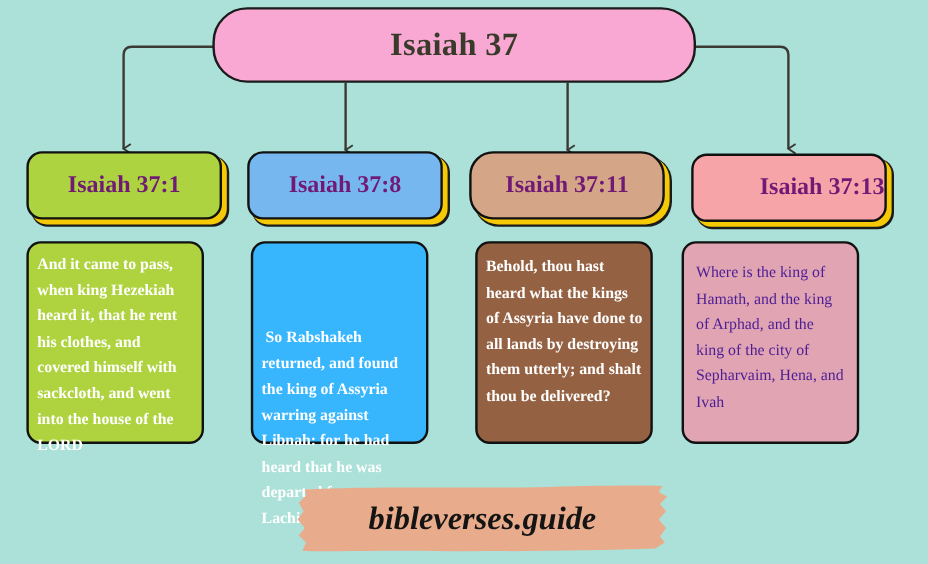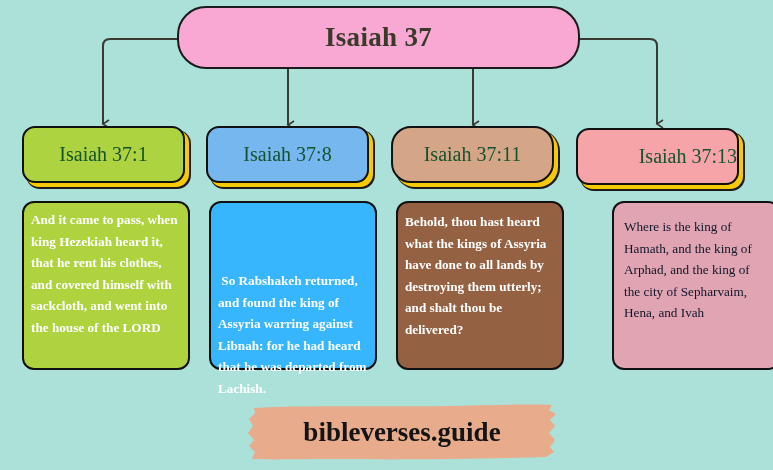--- a/index.html
+++ b/index.html
@@ -45,27 +45,27 @@
     border: 2px solid #111;
     border-radius: 13px;
     box-sizing: border-box;
     box-shadow: 4px 4px 0 0 #f6c905, 5px 5px 0 1px #1b1b1b;
     display: flex;
     align-items: center;
     justify-content: center;
   }
   .head-box span {
     font-size: 20px;
-    font-weight: normal;
-    color: #14532d;
+    font-weight: bold;
+    color: #701a75;
   }
   .verse-box {
     position: absolute;
     top: 201px;
-    width: 168px; height: 169px;
+    width: 148px; height: 169px;
     border: 2px solid #111;
     border-radius: 12px;
     box-sizing: border-box;
     padding: 6px 6px 6px 7px;
     font-weight: bold;
     font-size: 13.2px;
     line-height: 21.5px;
   }
   .verse-box p {
     margin: 0;
@@ -78,20 +78,21 @@
   .brush-text {
     position: absolute;
     left: 246px; top: 402px;
     width: 312px; height: 60px;
     display: flex;
     align-items: center;
     justify-content: center;
     font-weight: bold;
     font-size: 27px;
     color: #141414;
+    font-style: italic;
   }
 </style>
 </head>
 <body>
 
 <svg class="connectors" viewBox="0 0 773 470">
   <defs>
     <marker id="arrow" markerWidth="10" markerHeight="10" refX="5" refY="8" orient="auto" markerUnits="userSpaceOnUse">
       <path d="M1,2 L5,8 L9,2" fill="none" stroke="#3a3a32" stroke-width="1.6"></path>
     </marker>
@@ -124,20 +125,20 @@
 
 <div class="verse-box" style="left:22px; background:#afd33f; color:#ffffff;">
   <p>And it came to pass, when king Hezekiah heard it, that he rent his clothes, and covered himself with sackcloth, and went into the house of the LORD</p>
 </div>
 <div class="verse-box" style="left:209px; background:#37b6fd; color:#ffffff; padding-top:24px; white-space:pre-wrap;">
   <p> So Rabshakeh returned, and found the king of Assyria warring against Libnah: for he had heard that he was departed from Lachish.</p>
 </div>
 <div class="verse-box" style="left:396px; background:#946243; color:#ffffff; padding-top:8px;">
   <p>Behold, thou hast heard what the kings of Assyria have done to all lands by destroying them utterly; and shalt thou be delivered?</p>
 </div>
-<div class="verse-box" style="left:612px; background:#e0a4b2; color:#0f172a; padding:13px 10px 6px 10px; font-weight:normal;">
+<div class="verse-box" style="left:568px; background:#e0a4b2; color:#4c1d95; padding:13px 10px 6px 10px; font-weight:normal;">
   <p>Where is the king of Hamath, and the king of Arphad, and the king of the city of Sepharvaim, Hena, and Ivah</p>
 </div>
 
 <svg class="brush" viewBox="0 0 312 60" preserveAspectRatio="none">
   <path d="M8,6 C60,3 140,5 200,4 C240,3 280,2 306,3 L303,8 L310,12 L304,18 L309,24 L303,31 L309,38 L304,45 L308,50 L300,55 C240,57 150,58 90,57 C50,57 20,58 6,57 L9,50 L3,44 L8,38 L2,31 L7,24 L3,17 L9,11 Z" fill="#e8ab8c"></path>
 </svg>
 <div class="brush-text">bibleverses.guide</div>
 
 </body></html>

